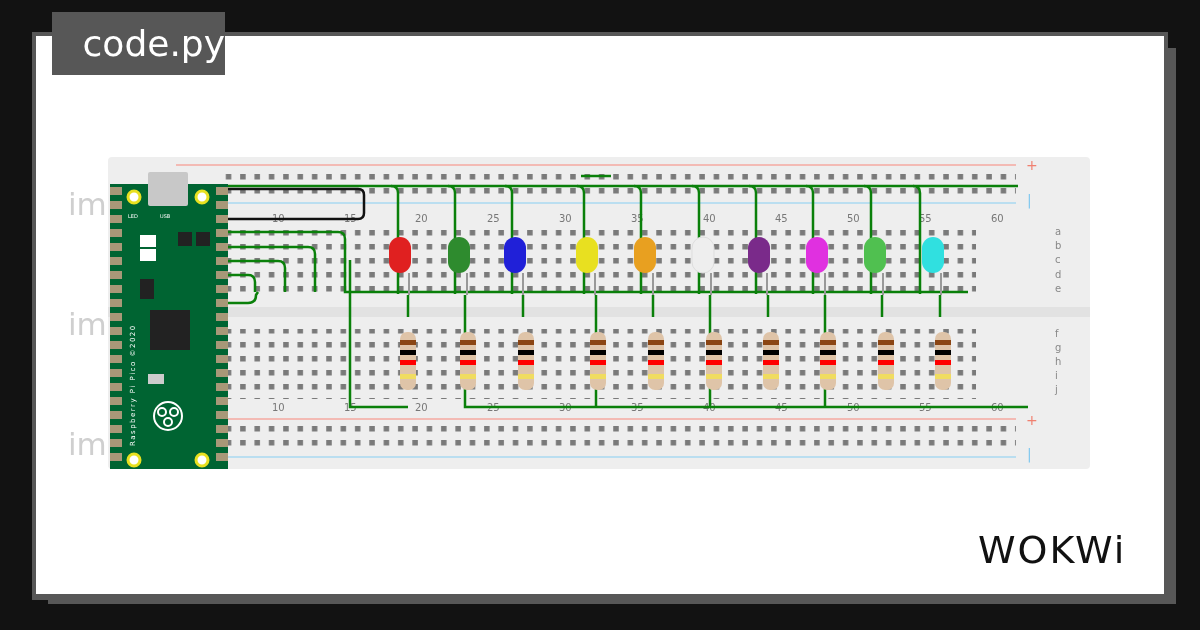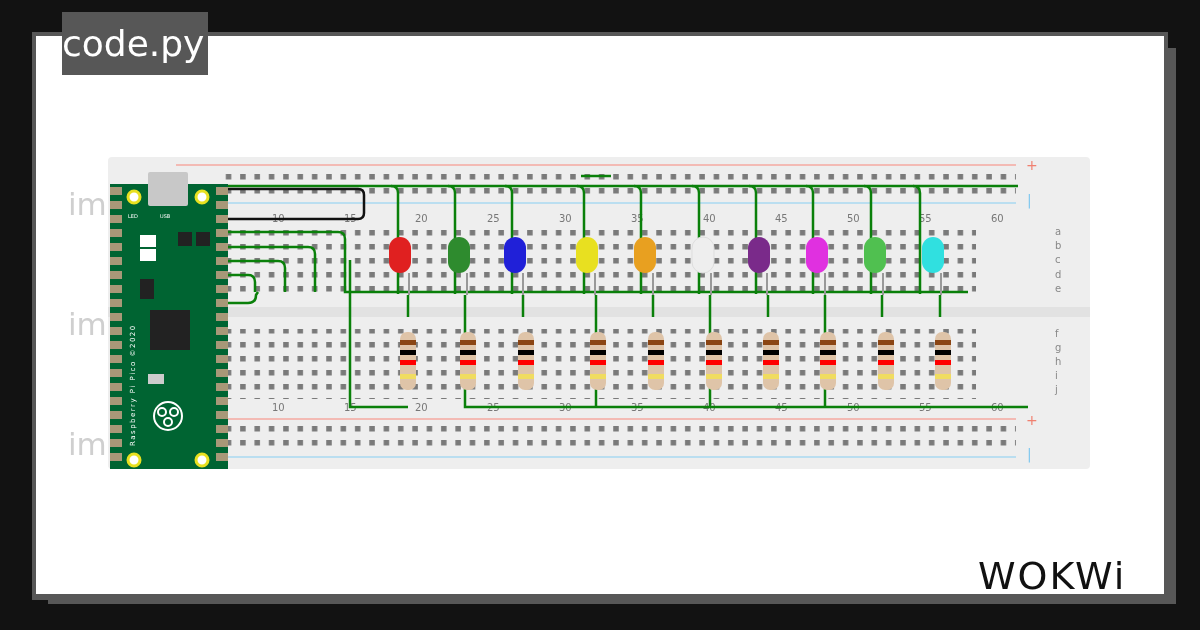--- a/index.html
+++ b/index.html
@@ -1,24 +1,24 @@
 <!DOCTYPE html>
 <html><head>
 <meta charset="utf-8">
 <style>
   html,body{margin:0;padding:0;}
   body{width:1200px;height:630px;background:#121212;position:relative;overflow:hidden;font-family:"DejaVu Sans",sans-serif;}
   .frame{position:absolute;left:32px;top:32px;width:1136px;height:568px;background:#575757;}
   .frame-shadow{position:absolute;left:48px;top:48px;width:1128px;height:556px;background:#575757;}
   .card{position:absolute;left:36px;top:36px;width:1128px;height:558px;background:#fff;overflow:hidden;}
-  .tab{position:absolute;left:62px;top:12px;width:146px;height:63px;background:#575757;color:#fff;font-size:36px;line-height:63px;text-align:left;font-family:"DejaVu Sans",sans-serif;}
+  .tab{position:absolute;left:52px;top:12px;width:173px;height:63px;background:#575757;color:#fff;font-size:36px;line-height:63px;text-align:right;font-family:"DejaVu Sans",sans-serif;}
   .code{position:absolute;left:32px;top:68px;color:#cfcfcf;font-size:31px;line-height:40px;white-space:pre;font-family:"DejaVu Sans",sans-serif;}
   .code div{height:40px;}
   .circuit{position:absolute;left:108px;top:157px;}
-  .logo{position:absolute;left:978px;top:528px;font-size:38px;font-family:"DejaVu Sans",sans-serif;color:#111;letter-spacing:2px;margin-top:26px;}
+  .logo{position:absolute;left:978px;top:528px;font-size:38px;font-family:"DejaVu Sans",sans-serif;color:#111;letter-spacing:2px;}
 </style>
 </head>
 <body>
 
 <div class="frame-shadow"></div>
 <div class="frame"></div>
 <div class="card">
   <div class="code">
     <div>import board</div>
     <div>import digitalio</div>

